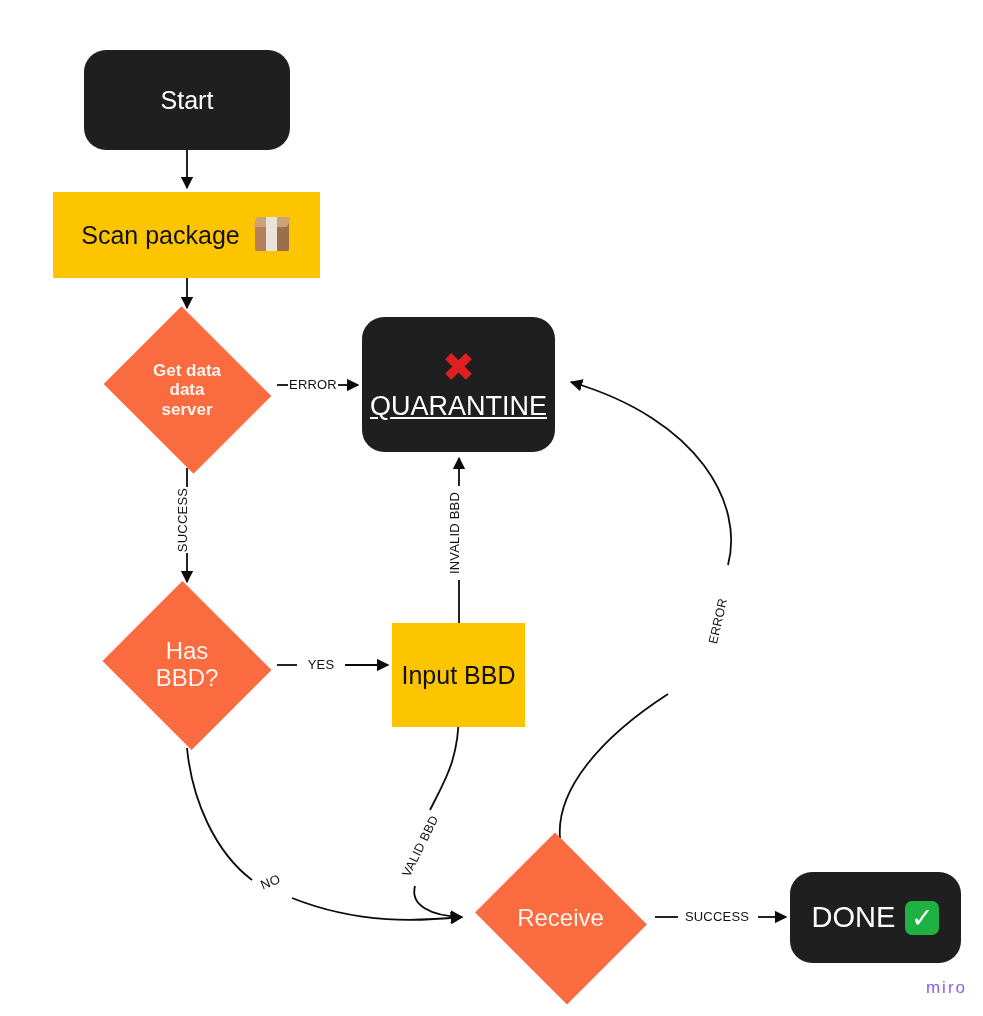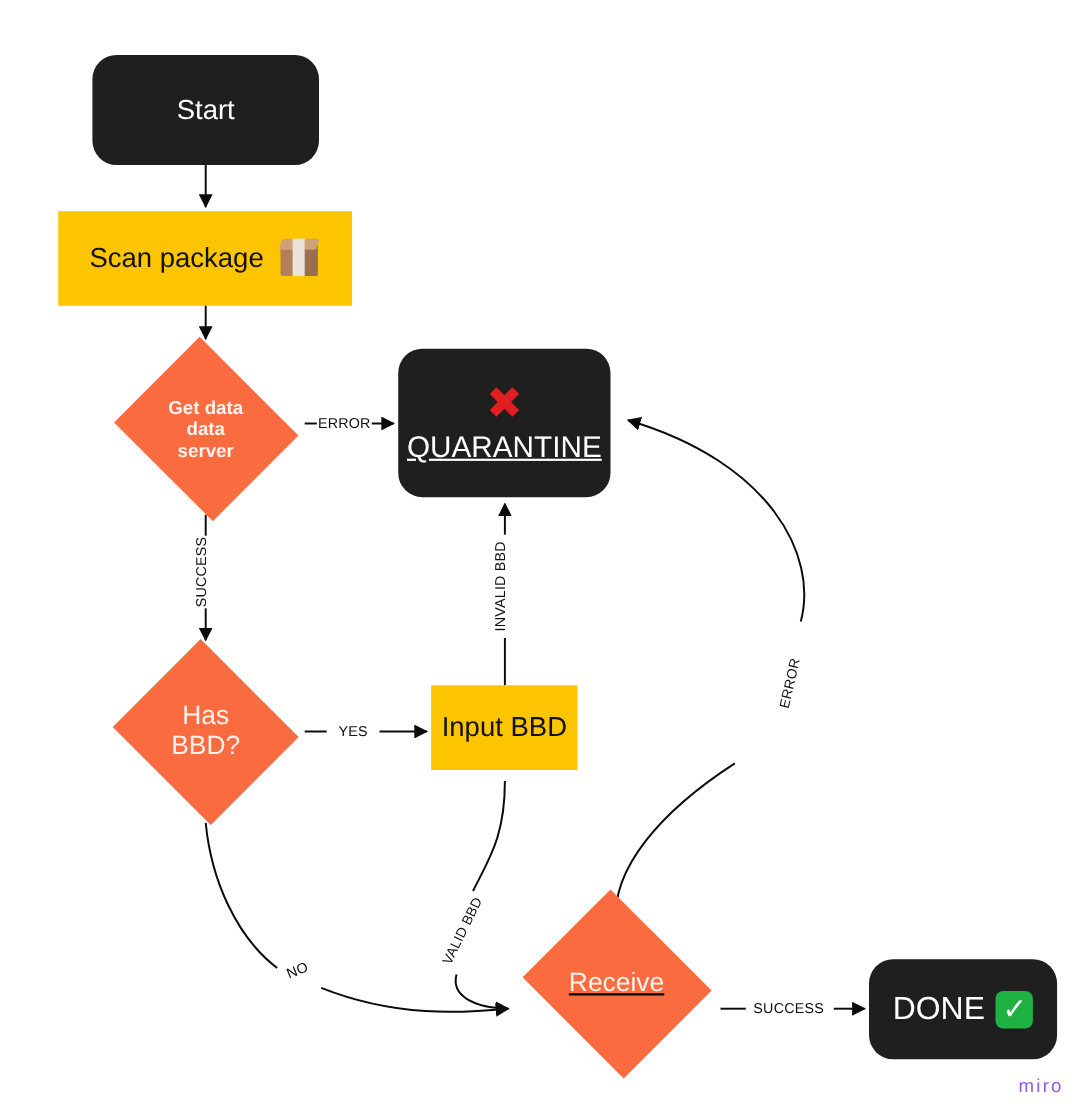--- a/index.html
+++ b/index.html
@@ -250,25 +250,25 @@
   </div>
 
   <div class="diamond-wrap node-decision" style="left:97px; top:585px; width:180px; height:160px;">
     <div class="diamond-shape" style="width:126px;height:113px;left:27px;top:23.5px;"></div>
     <div class="diamond-inner lbl-hasbbd">
       <div>Has</div>
       <div>BBD?</div>
     </div>
   </div>
 
-  <div class="node node-process" style="left:392px; top:623px; width:133px; height:77px;text-align:right;">
+  <div class="node node-process" style="left:392px; top:623px; width:133px; height:104px;text-align:right;">
     <span class="label lbl-input">Input BBD</span>
   </div>
 
-  <div class="diamond-wrap node-decision" style="left:468px; top:814px; width:185px; height:160px;text-decoration:underline;">
+  <div class="diamond-wrap node-decision" style="left:468px; top:838px; width:185px; height:160px;">
     <div class="diamond-shape" style="width:130px;height:113px;left:27.5px;top:23.5px;"></div>
     <div class="diamond-inner lbl-receive">
       <div>Receive</div>
     </div>
   </div>
 
   <div class="node node-dark" style="left:790px; top:872px; width:171px; height:91px;">
     <div class="row" style="gap:10px;">
       <span class="label lbl-done">DONE</span>
       <span class="check-badge">✓</span>

